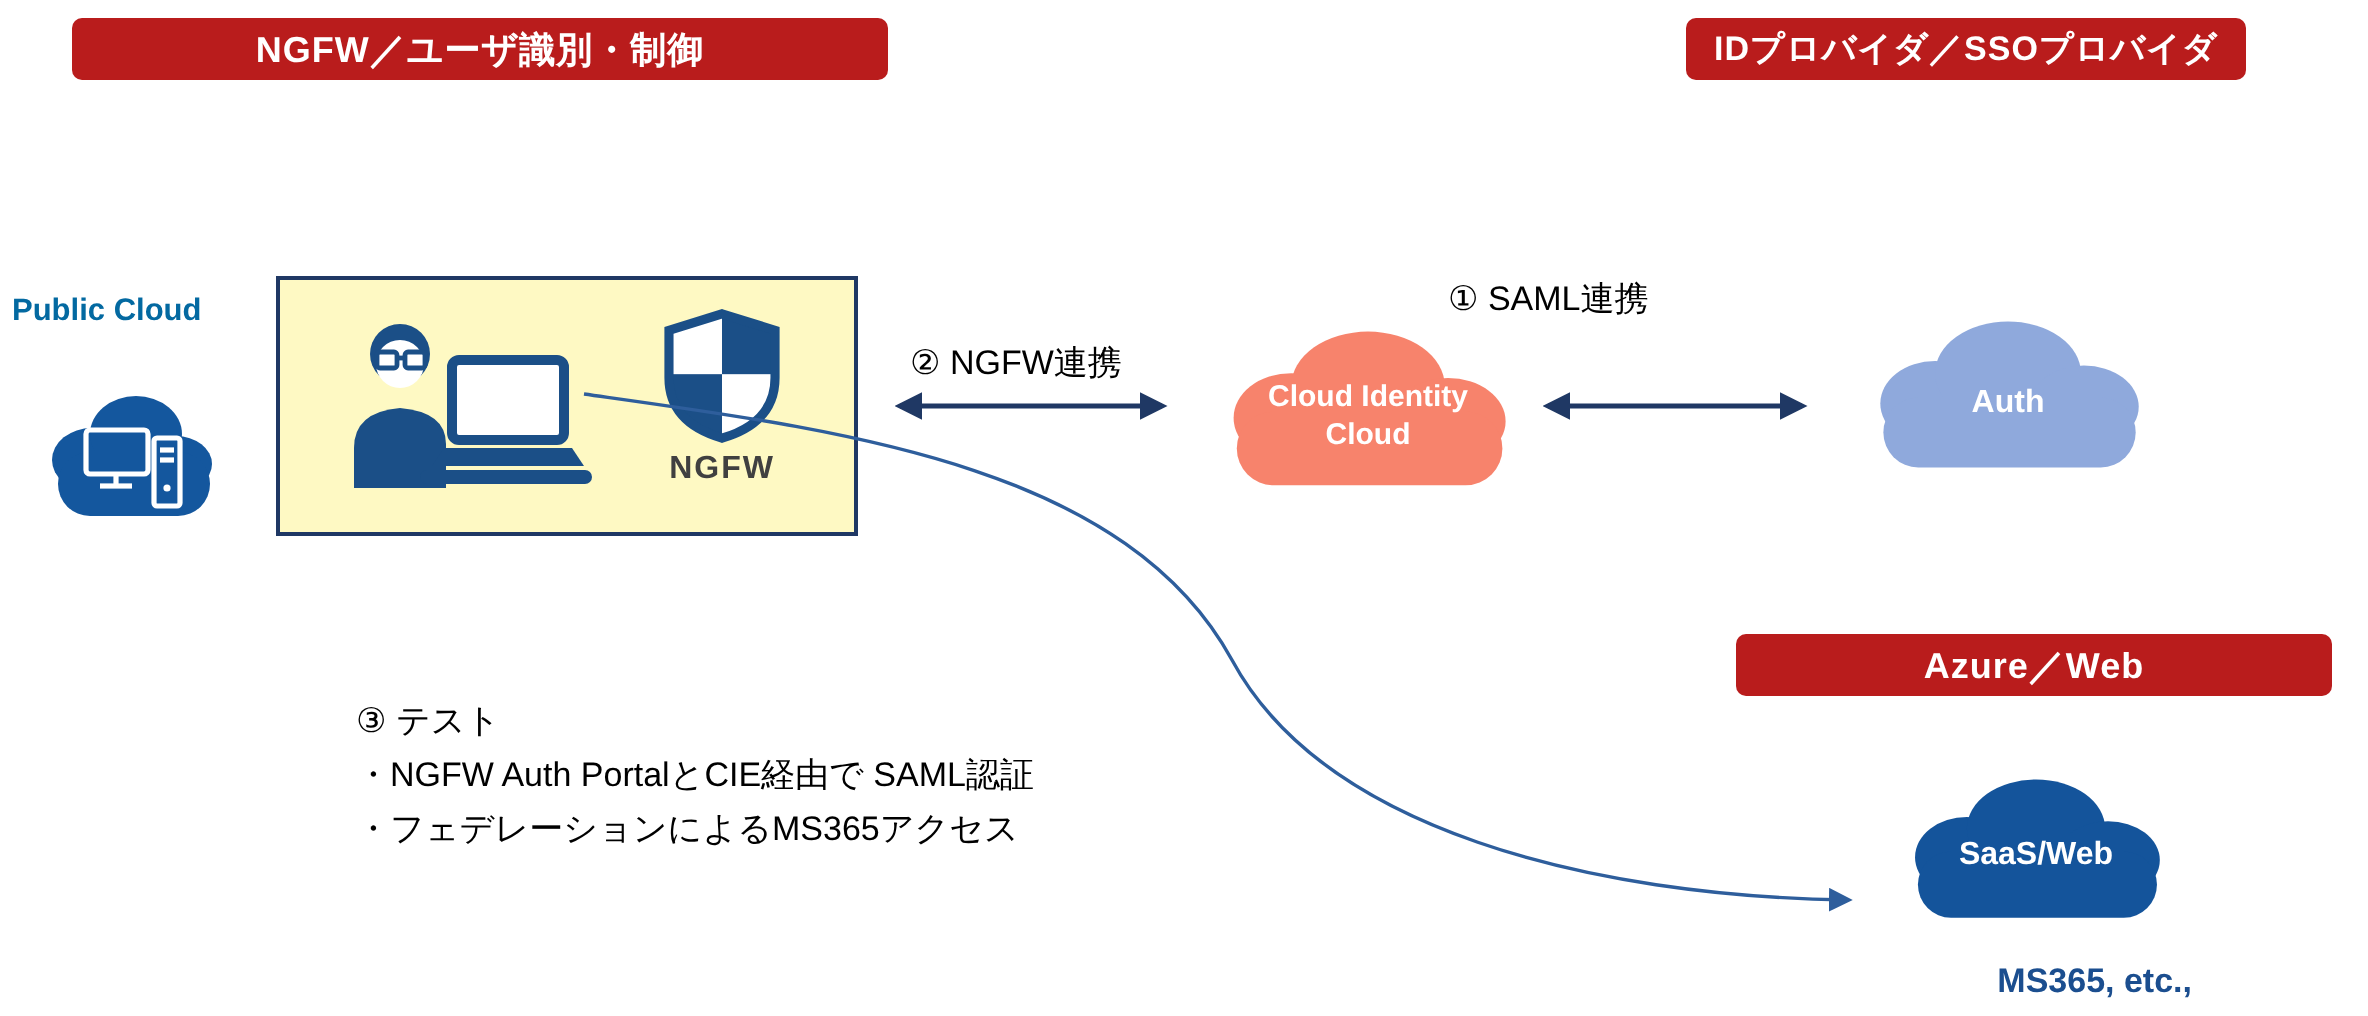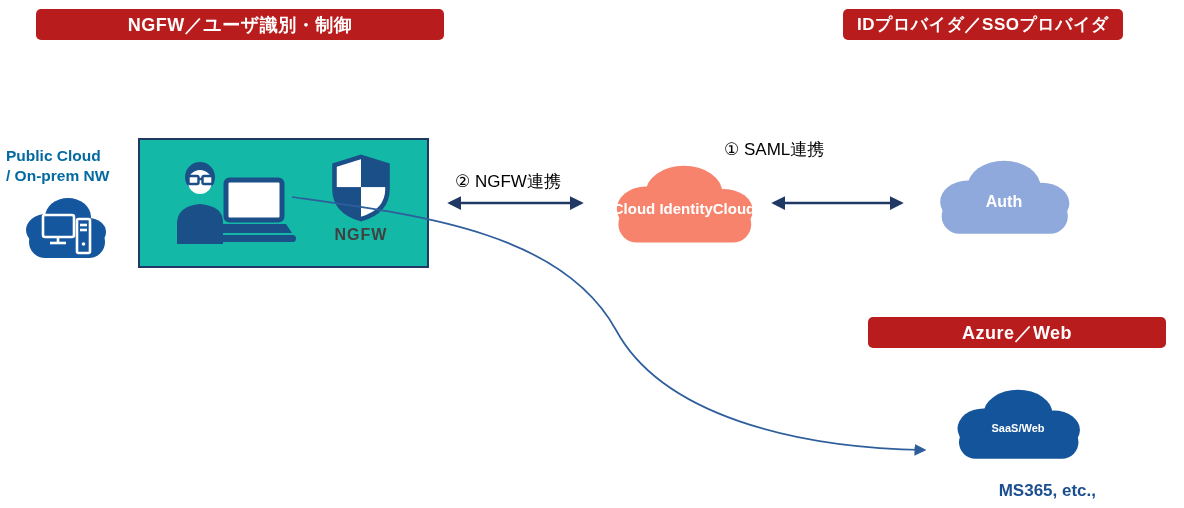--- a/index.html
+++ b/index.html
@@ -21,48 +21,48 @@
   
   .source-label {
     position:absolute; left:6px; top:146px; width:134px;
     font-weight:bold; font-size:15.5px; color:#0369a1; line-height:20px;
   }
   #source-cloud-icon { position:absolute; left:20px; top:190px; width:94px; height:74px; }
 
   
   .ngfw-box {
     position:absolute; left:138px; top:138px; width:287px; height:126px;
-    border:2px solid #1F3864; background:#14b8a6;
+    border:2px solid #1F3864; background:#fef9c3;
   }
   #person-icon { position:absolute; left:24px; top:18px; width:132px; height:86px; }
   .shield-wrap { position:absolute; left:186px; top:14px; width:70px; text-align:center; }
   #shield-icon { width:64px; height:68px; display:block; margin:0 auto; }
   .shield-label {
     margin-top:4px; font-weight:bold; font-size:16px; color:#404040; letter-spacing:1px;
   }
 
   
   .flow-label { position:absolute; font-size:17px; color:#000; white-space:nowrap; }
   #label-saml      { left:724px; top:118px;margin-top:20px; }
   #label-ngfw-link { left:455px; top:143px;margin-top:27px; }
 
   
   .cloud { position:absolute; }
   .cloud svg { position:absolute; inset:0; width:100%; height:100%; }
   .cloud-label {
-    position:absolute; inset:0; display:flex; flex-direction:row;
+    position:absolute; inset:0; display:flex; flex-direction:column;
     align-items:center; justify-content:center; color:#fff; font-weight:bold;
     text-align:center; z-index:2;
   }
   #cloud-cie   { left:600px; top:161px; width:168px; height:88px; }
   #cloud-cie .cloud-label { font-size:15px; line-height:19px; padding-top:6px; }
   #cloud-azure { left:928px; top:156px; width:152px; height:84px; }
   #cloud-azure .cloud-label { font-size:16px; padding-top:8px; }
   #cloud-saas  { left:946px; top:384px; width:144px; height:82px; }
-  #cloud-saas .cloud-label { font-size:11px; padding-top:6px; }
+  #cloud-saas .cloud-label { font-size:16px; padding-top:6px; }
 
   #ms365-caption {
     position:absolute; left:940px; top:481px; width:156px; text-align:right;
     font-weight:bold; font-size:17px; color:#1B4E8F;
   }
 
   
   .notes { position:absolute; left:178px; top:347px; font-size:17px; line-height:27px; color:#000; white-space:nowrap; }
 
   
@@ -72,21 +72,20 @@
 <body>
 
 <div class="canvas">
 
   <div class="hdr" id="hdr-left">NGFW／ユーザ識別・制御</div>
   <div class="hdr" id="hdr-right">IDプロバイダ／SSOプロバイダ</div>
   <div class="hdr" id="hdr-saas">Azure／Web</div>
 
   <div class="source-label">
     <div>Public Cloud</div>
-    <div>/ On-prem NW</div>
   </div>
   <svg id="source-cloud-icon" viewBox="0 0 94 74">
     <g fill="#14579E">
       <ellipse cx="26" cy="40" rx="20" ry="16"></ellipse>
       <ellipse cx="48" cy="27" rx="23" ry="19"></ellipse>
       <ellipse cx="68" cy="42" rx="18" ry="14"></ellipse>
       <rect x="9" y="36" width="76" height="32" rx="16"></rect>
     </g>
     <g stroke="#ffffff" stroke-width="2.6" fill="none">
       <rect x="23" y="25" width="31" height="22" rx="2"></rect>
@@ -167,20 +166,25 @@
         <ellipse cx="52" cy="60" rx="36" ry="28"></ellipse>
         <ellipse cx="100" cy="40" rx="48" ry="34"></ellipse>
         <ellipse cx="150" cy="62" rx="36" ry="27"></ellipse>
         <rect x="18" y="56" width="166" height="46" rx="23"></rect>
       </g>
     </svg>
     <div class="cloud-label">SaaS/Web</div>
   </div>
   <div id="ms365-caption">MS365, etc.,</div>
 
+  <div class="notes">
+    <div>③ テスト</div>
+    <div>・NGFW Auth PortalとCIE経由で SAML認証</div>
+    <div>・フェデレーションによるMS365アクセス</div>
+  </div>
 
   <svg id="connector-layer" viewBox="0 0 1184 508">
     <defs>
       <marker id="ah-navy" viewBox="0 0 10 10" refX="8" refY="5" markerWidth="5.5" markerHeight="5.5" orient="auto-start-reverse">
         <path d="M0,0 L10,5 L0,10 Z" fill="#1F3864"></path>
       </marker>
       <marker id="ah-blue" viewBox="0 0 10 10" refX="8" refY="5" markerWidth="7" markerHeight="7" orient="auto">
         <path d="M0,0 L10,5 L0,10 Z" fill="#2E5E9C"></path>
       </marker>
     </defs>

